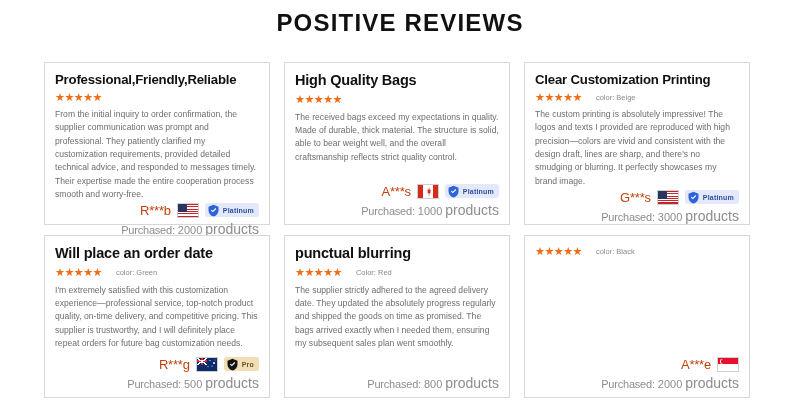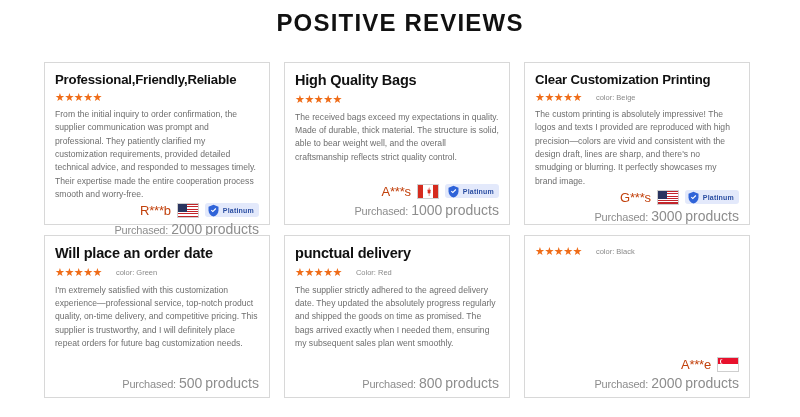--- a/index.html
+++ b/index.html
@@ -155,21 +155,21 @@
     align-items: baseline;
     justify-content: flex-end;
     gap: 3px;
   }
   .purchased-label {
     font-size: 11px;
     color: #8d8d8d;
     letter-spacing: -0.2px;
   }
   .purchased-value {
-    font-size: 14px;
+    font-size: 11px;
     color: #8d8d8d;
   }
   .purchased-unit {
     font-size: 14px;
     color: #8d8d8d;
   }
 
   
   .flag-us {
     background: #ffffff;
@@ -369,29 +369,42 @@
             <span class="star">★</span>
             <span class="star">★</span>
             <span class="star">★</span>
             <span class="star">★</span>
             <span class="star">★</span>
           </span>
           <span class="color-label">color: Green</span>
         </div>
         <p class="card-body">I'm extremely satisfied with this customization experience—professional service, top-notch product quality, on-time delivery, and competitive pricing. This supplier is trustworthy, and I will definitely place repeat orders for future bag customization needs.</p>
         <div class="footer">
+          <div class="user-row">
+            <span class="username">R***g</span>
+            <span class="flag flag-au"></span>
+            <span class="badge badge-pro">
+              <span>
+                <svg width="13" height="13" viewBox="0 0 24 24" aria-hidden="true">
+                  <path fill="#141414" d="M12 1.6 21.2 5.2v6.6c0 5.3-3.7 9.6-9.2 11.2C6.5 21.4 2.8 17.1 2.8 11.8V5.2z"></path>
+                  <path fill="#ffffff" d="M10.7 15.4 7.2 11.9l1.5-1.5 2 2 4.9-4.9 1.5 1.5z"></path>
+                </svg>
+              </span>
+              <span class="badge-text">Pro</span>
+            </span>
+          </div>
           <div class="purchased-row">
             <span class="purchased-label">Purchased:</span>
             <span class="purchased-value">500</span>
             <span class="purchased-unit">products</span>
           </div>
         </div>
       </div>
       <div class="card">
-        <div class="card-title">punctual delivery</div>
+        <div class="card-title">punctual blurring</div>
         <div class="rating-row">
           <span class="stars">
             <span class="star">★</span>
             <span class="star">★</span>
             <span class="star">★</span>
             <span class="star">★</span>
             <span class="star">★</span>
           </span>
           <span class="color-label">Color: Red</span>
         </div>

